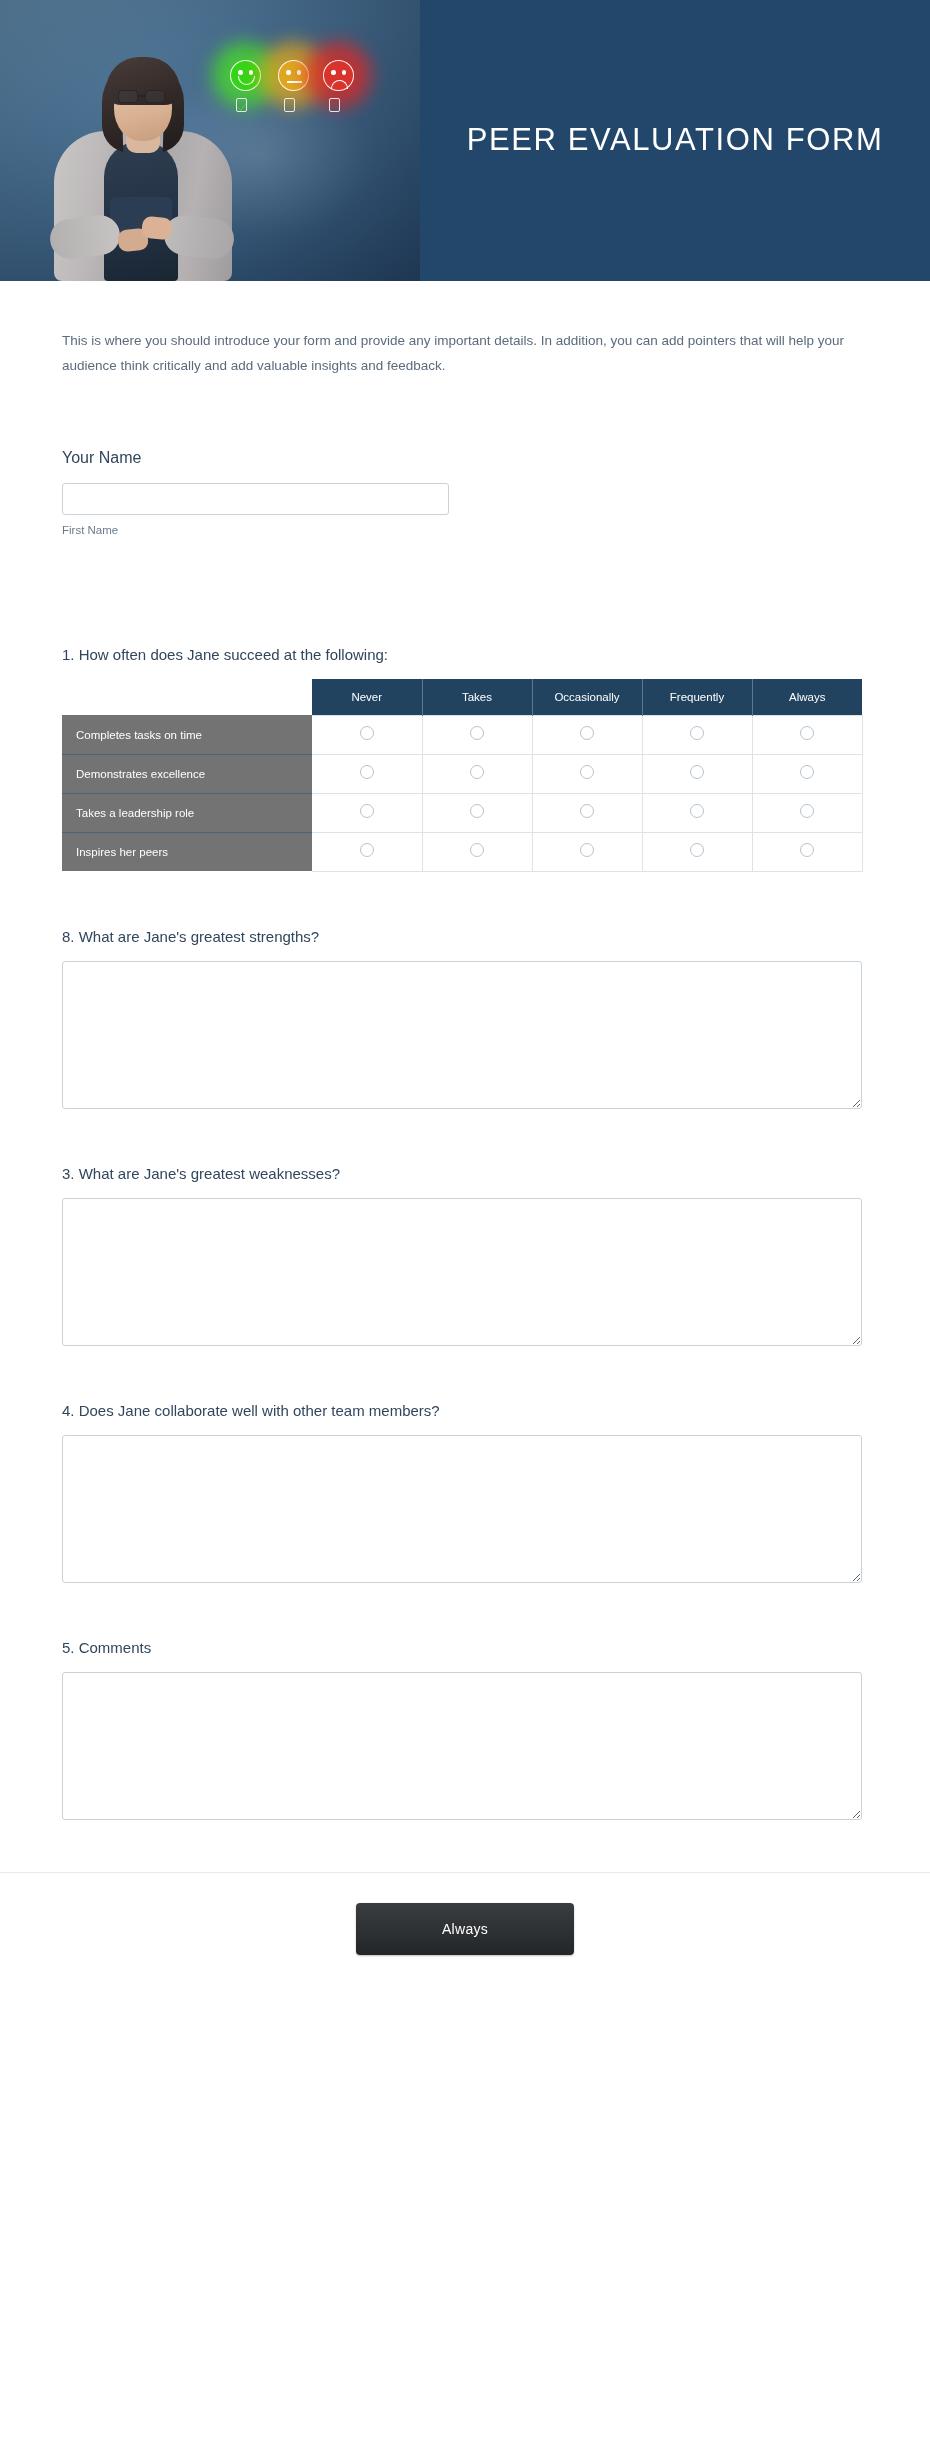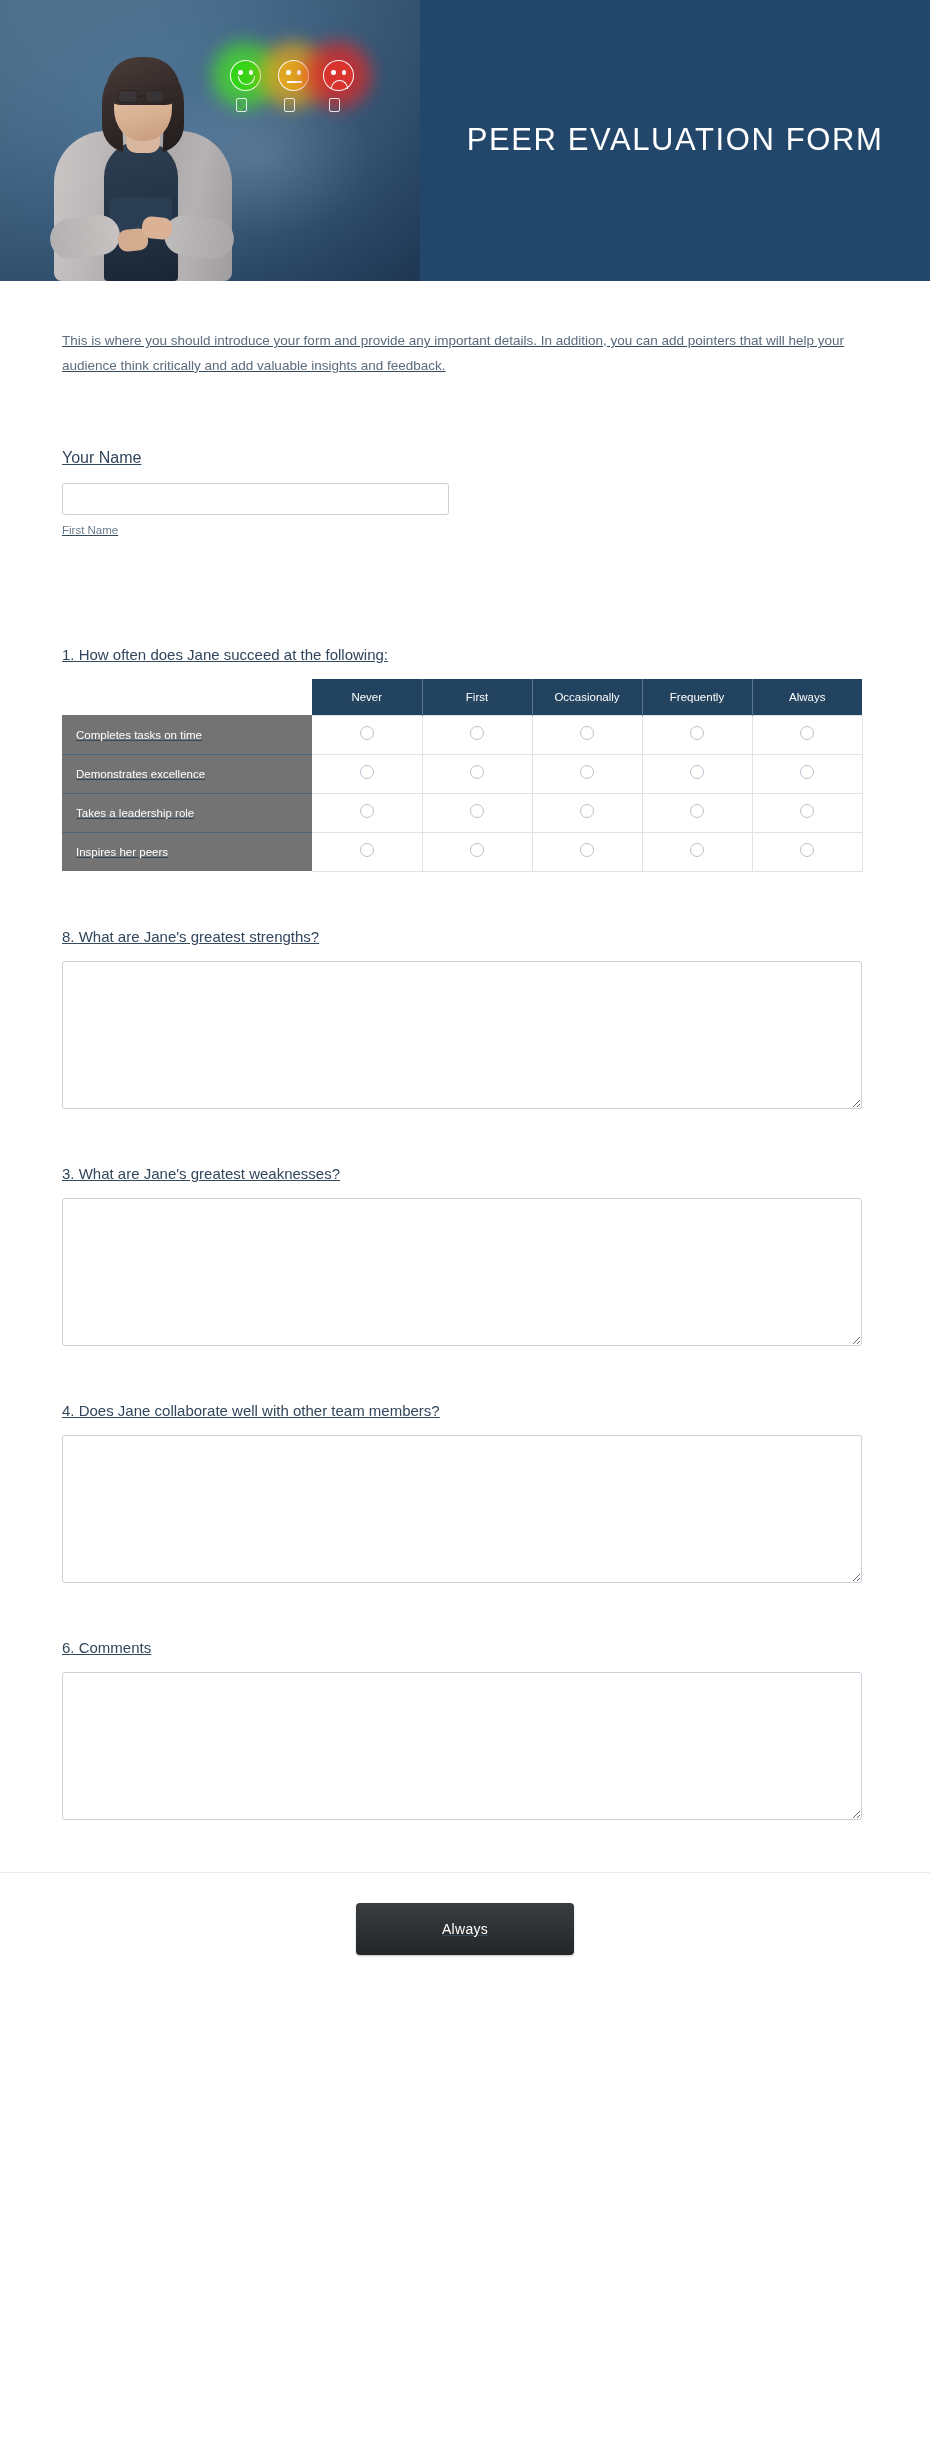--- a/index.html
+++ b/index.html
@@ -145,21 +145,21 @@
     margin: 12px;
     font-family: "Liberation Sans", sans-serif;
     font-weight: 300;
     font-size: 31px;
     letter-spacing: 1.6px;
     line-height: 1.55;
     color: #ffffff;
   }
 
   
-  .form-body { width: 930px; padding: 0 0 0 0; text-decoration: underline; }
+  .form-body { width: 930px; padding: 0 0 0 0; }
 
   .intro {
     margin: 48px 0 0 62px;
     width: 800px;
     font-size: 13.5px;
     line-height: 1.85;
     color: #5b6b7c;
     font-weight: 400;
   }
 
@@ -363,21 +363,21 @@
           <col class="c-opt">
           <col class="c-opt">
           <col class="c-opt">
           <col class="c-opt">
           <col class="c-opt">
       </colgroup>
       <thead>
         <tr>
           <th class="blank"></th>
           <th class="opt">Never</th>
-          <th class="opt">First</th>
+          <th class="opt">Takes</th>
           <th class="opt">Occasionally</th>
           <th class="opt">Frequently</th>
           <th class="opt">Always</th>
         </tr>
       </thead>
       <tbody>
         <tr class="mrow">
           <td class="rowlabel">Completes tasks on time</td>
           <td class="cell"><span class="radio"></span></td>
           <td class="cell"><span class="radio"></span></td>
@@ -430,21 +430,21 @@
   <div class="spacer-56"></div>
 
   <div class="ta-block">
     <div class="q-title">4. Does Jane collaborate well with other team members?</div>
     <textarea class="ta" placeholder="" style=""></textarea>
   </div>
 
   <div class="spacer-56"></div>
 
   <div class="ta-block">
-    <div class="q-title">6. Comments</div>
+    <div class="q-title">5. Comments</div>
     <textarea class="ta" placeholder="" style=""></textarea>
   </div>
 
   <div class="divider"></div>
 
   <div class="submit-wrap">
     <button class="submit-btn">Always</button>
   </div>
 
 </div>

